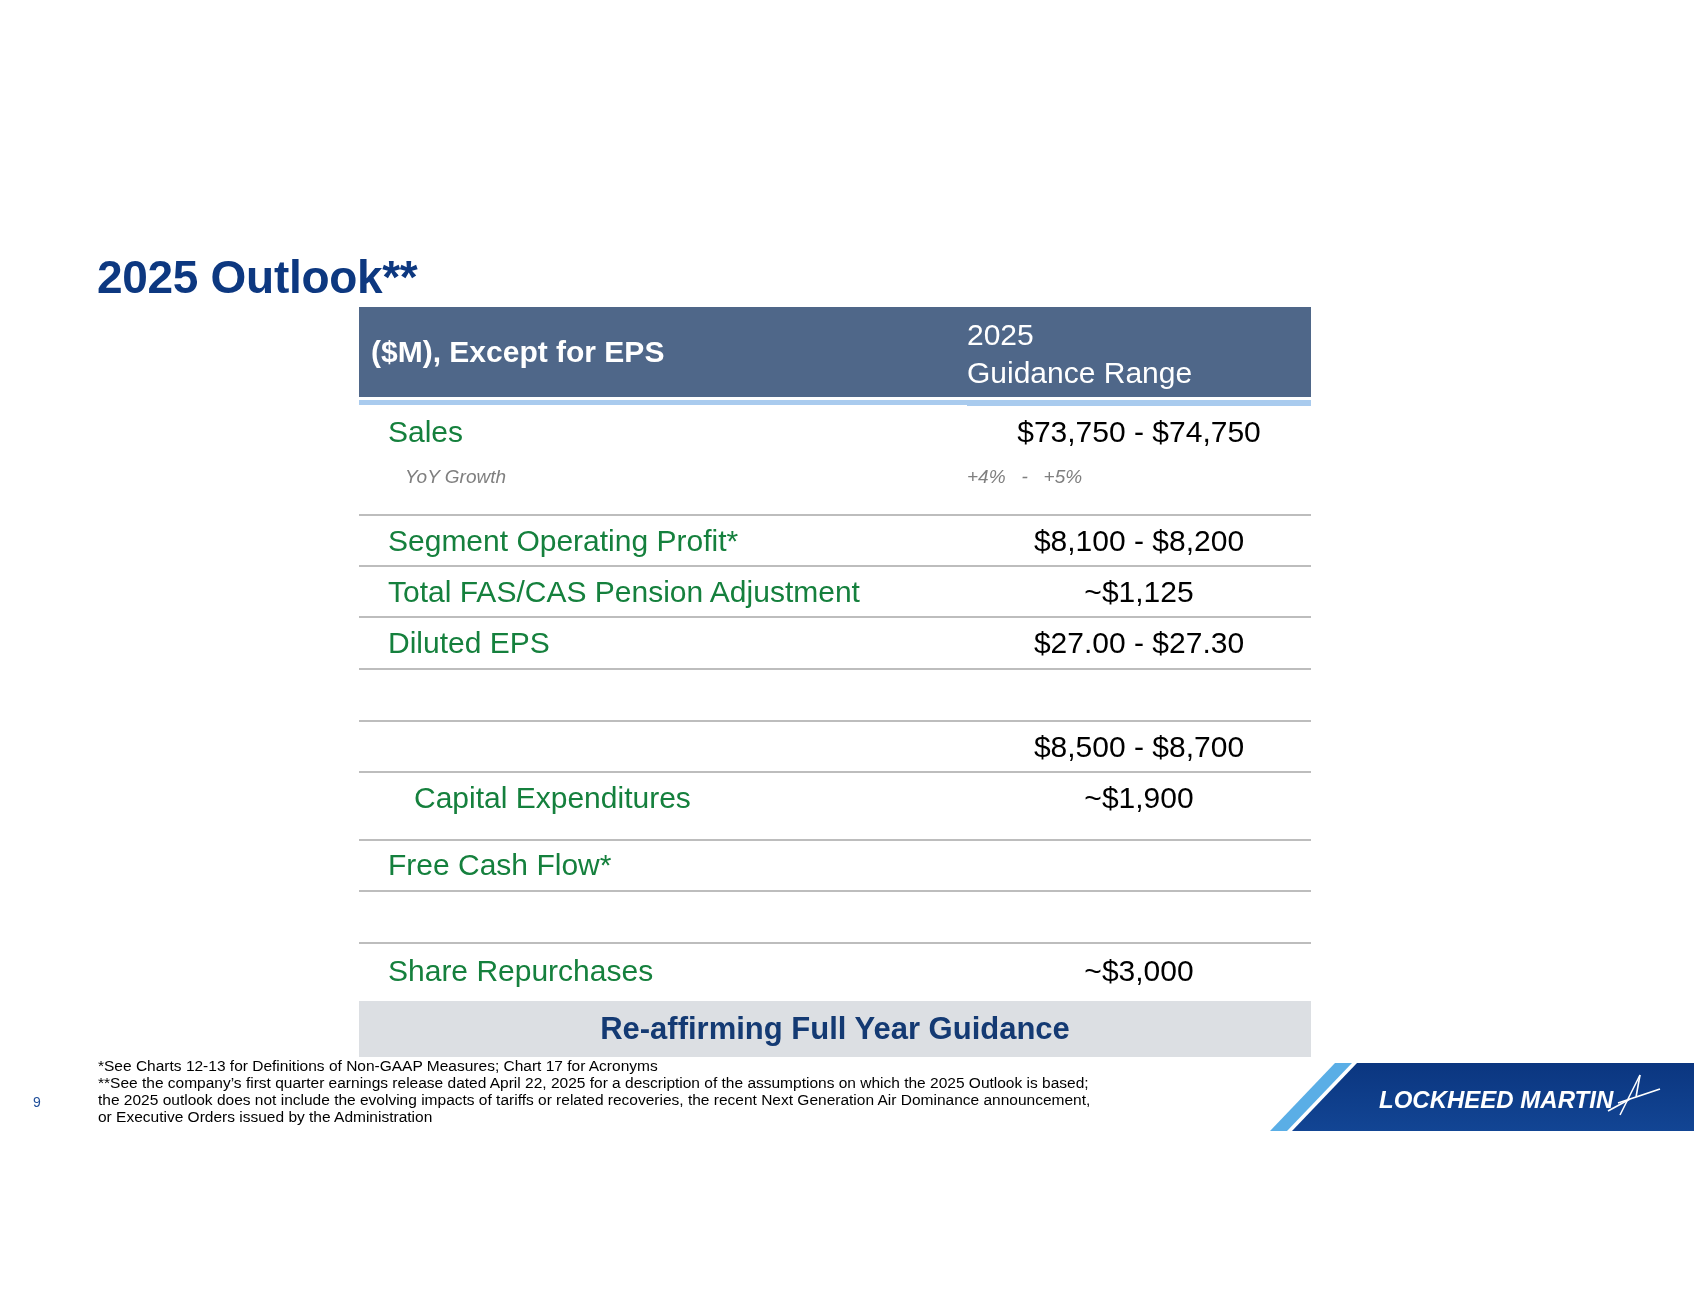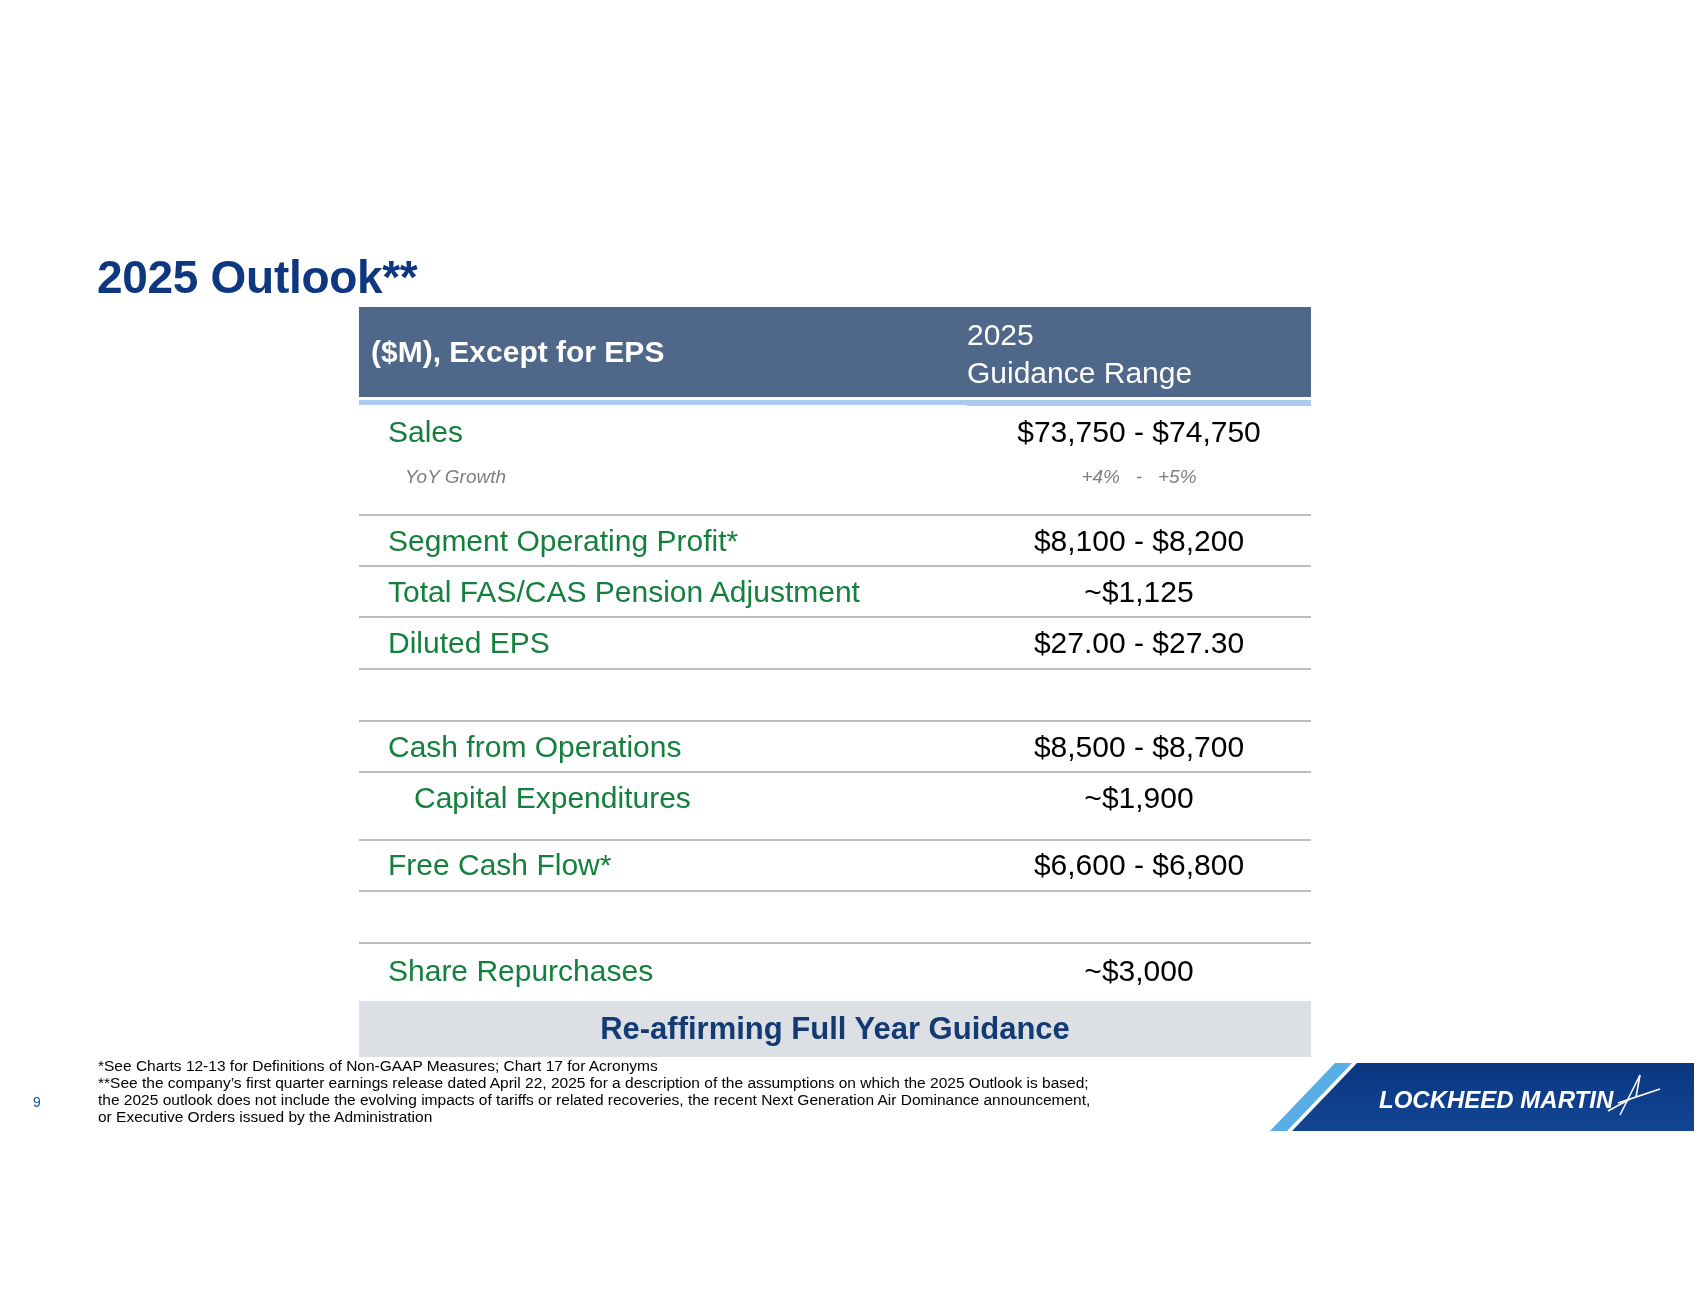--- a/index.html
+++ b/index.html
@@ -14,21 +14,21 @@
                 font-size:30px; line-height:38px; }
   .hline { height:3px; background:#ffffff; }
   .hline2 { height:5px; background:#a9cbee; position:relative; }
   .hline2 .thick { position:absolute; left:608px; right:0; top:0; height:6px; background:#a9cbee; }
   .row { position:relative; border-bottom:2px solid #bdbdbd; box-sizing:border-box; }
   .row .l { position:absolute; left:29px; font-size:30px; color:#15803d; white-space:nowrap; }
   .row .l.indent { left:55px; }
   .row .r { position:absolute; left:608px; width:344px; text-align:center; font-size:30px;
             color:#000; white-space:nowrap; }
   .row .sub-l { position:absolute; left:46px; font-size:19px; font-style:italic; color:#7f7f7f; }
-  .row .sub-r { position:absolute; left:608px; width:344px; text-align:center; font-size:19px;
+  .row .sub-r { position:absolute; left:608px; width:344px; font-size:19px;
                 font-style:italic; color:#7f7f7f; white-space:pre; }
   .banner { height:56px; background:#dcdfe3; text-align:center; line-height:56px;
             font-size:31px; font-weight:bold; color:#143a73; }
   .pageno { position:absolute; left:33px; top:1094px; font-size:14px; color:#1f4e9a; }
   .notes { position:absolute; left:98px; top:1057px; font-size:15.5px; line-height:17px; color:#000; }
   .notes div { white-space:nowrap; }
   .logo { position:absolute; left:1268px; top:1063px; width:426px; height:68px; }
 </style>
 </head>
 <body>
@@ -61,30 +61,28 @@
   <div class="row" style="height:51px">
     <div class="l" style="top:8px">Total FAS/CAS Pension Adjustment</div>
     <div class="r" style="top:8px">~$1,125</div>
   </div>
   <div class="row" style="height:52px">
     <div class="l" style="top:8px">Diluted EPS</div>
     <div class="r" style="top:8px">$27.00 - $27.30</div>
   </div>
   <div class="row" style="height:52px"></div>
   <div class="row" style="height:51px">
-    <div class="l" style="top:8px">Cash from Operations</div>
     <div class="r" style="top:8px">$8,500 - $8,700</div>
   </div>
   <div class="row" style="height:68px">
     <div class="l indent" style="top:8px">Capital Expenditures</div>
     <div class="r" style="top:8px">~$1,900</div>
   </div>
   <div class="row" style="height:51px">
     <div class="l" style="top:7px">Free Cash Flow*</div>
-    <div class="r" style="top:7px">$6,600 - $6,800</div>
   </div>
   <div class="row" style="height:52px"></div>
   <div class="row" style="height:57px; border-bottom:none">
     <div class="l" style="top:10px">Share Repurchases</div>
     <div class="r" style="top:10px">~$3,000</div>
   </div>
   <div class="banner">Re-affirming Full Year Guidance</div>
 </div>
 
 <div class="pageno">9</div>

